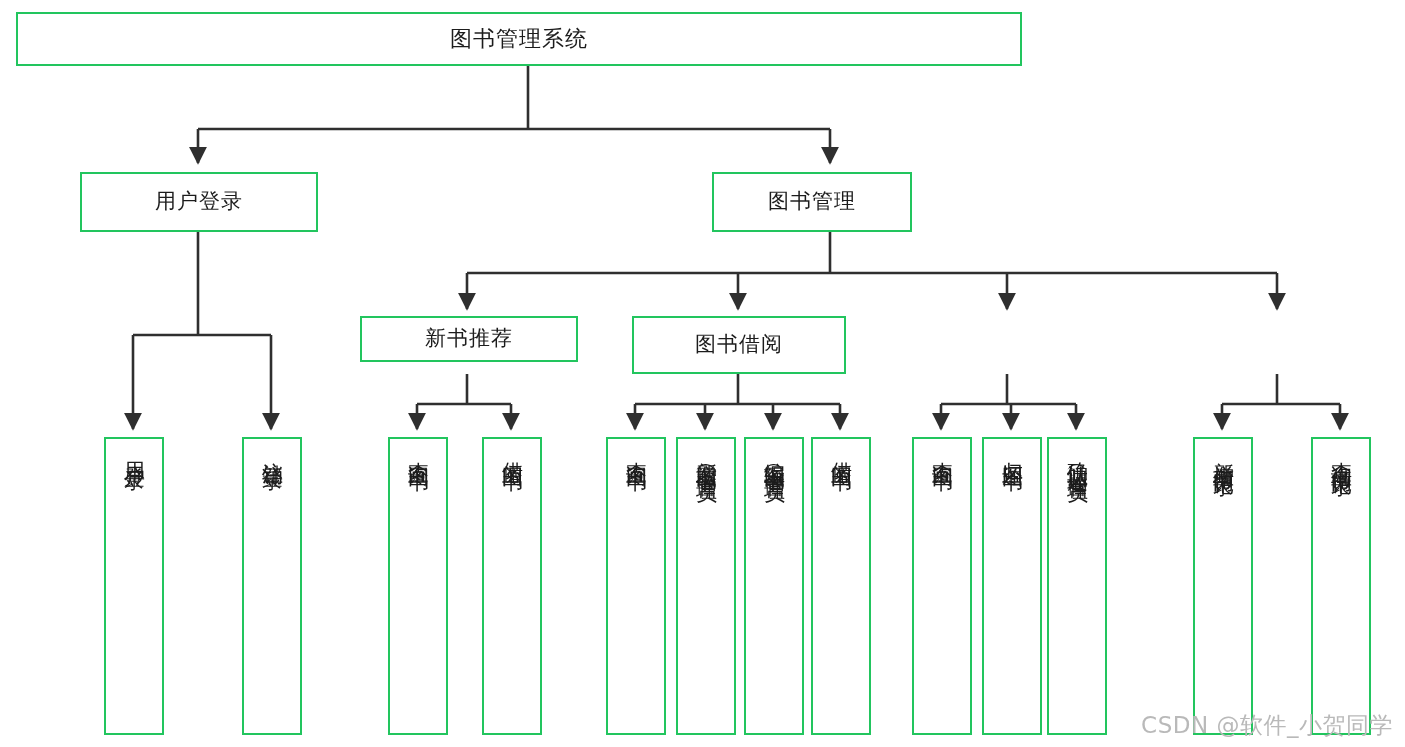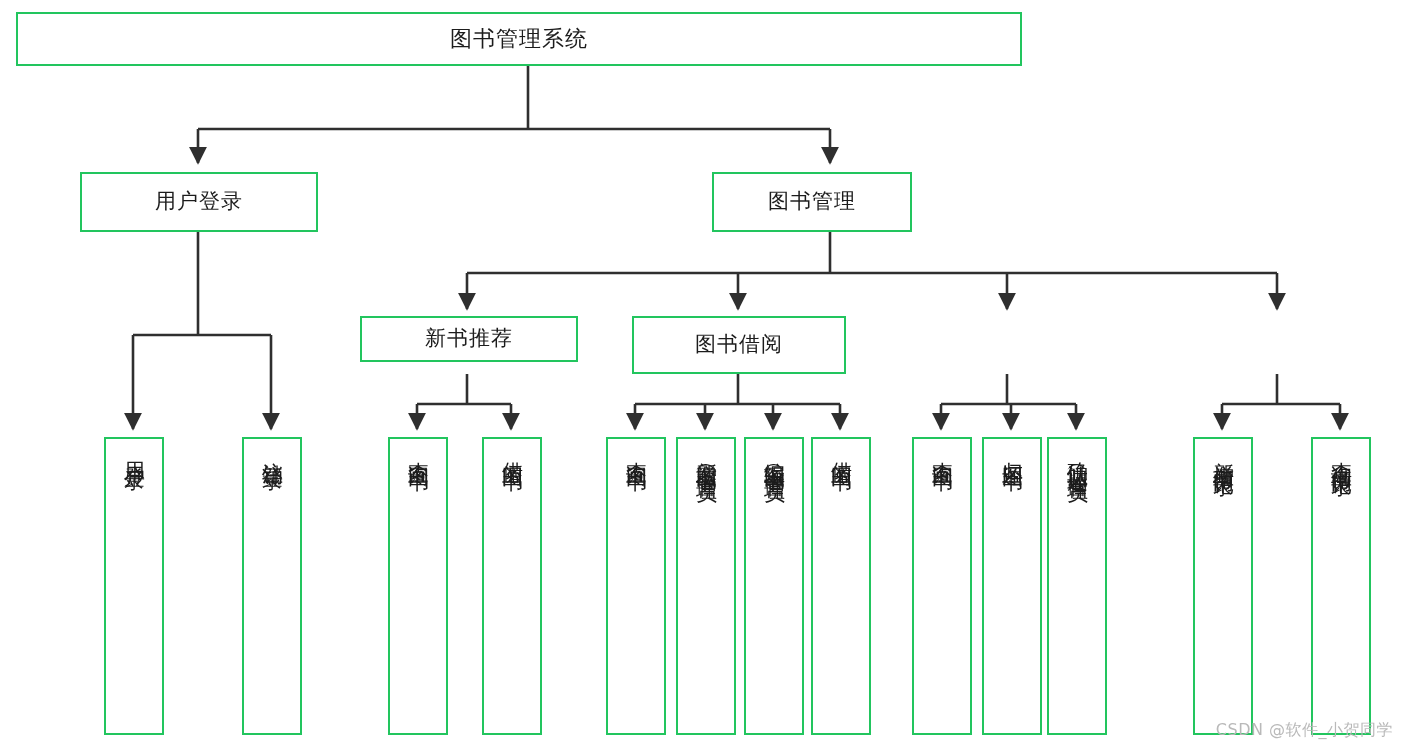--- a/index.html
+++ b/index.html
@@ -54,21 +54,21 @@
     text-orientation: upright;
     letter-spacing: 3px;
     line-height: 1;
     white-space: nowrap;
     display: block;
   }
   #watermark {
     position: absolute;
     right: 12px;
     bottom: 6px;
-    font-size: 16px;
+    font-size: 23px;
     color: #b9b9b9;
     letter-spacing: 0.5px;
     white-space: nowrap;
   }
 </style>
 </head>
 <body>
 
 <div id="canvas">
 

